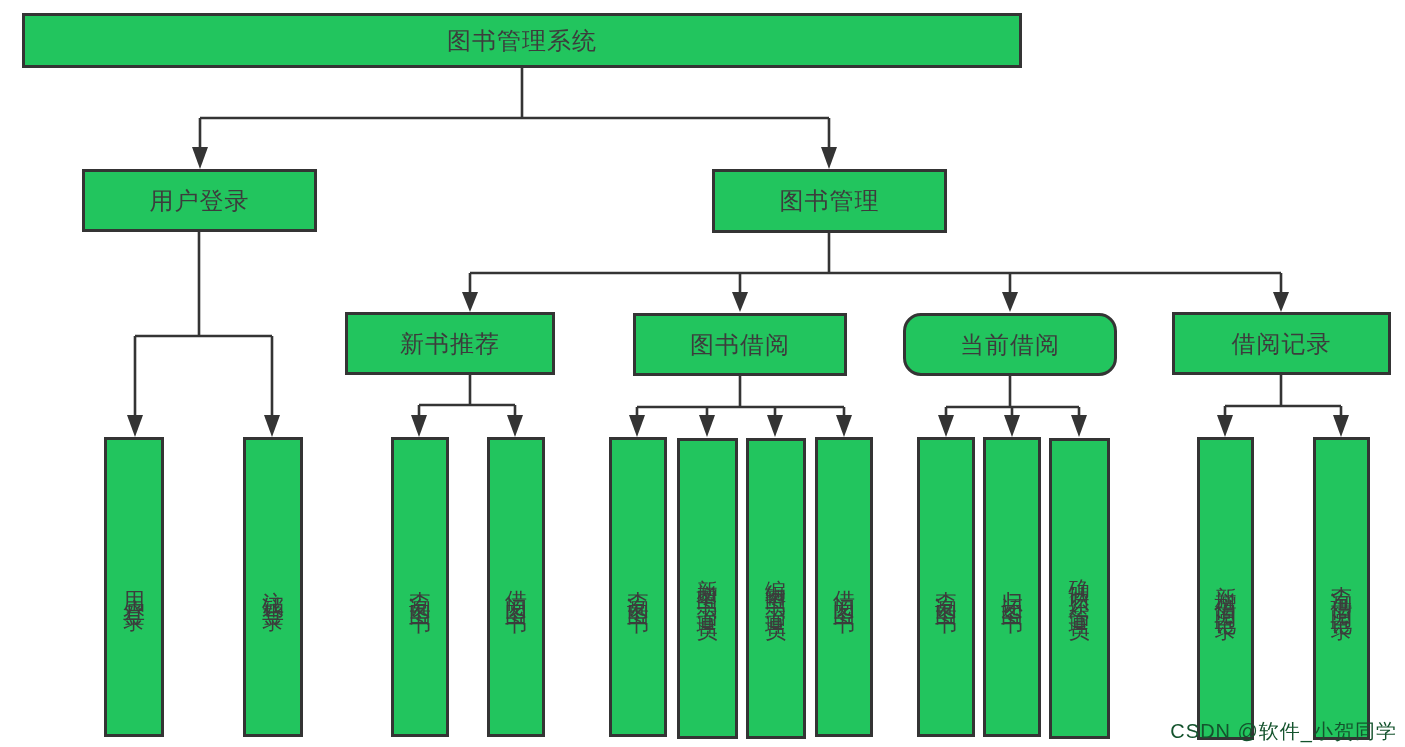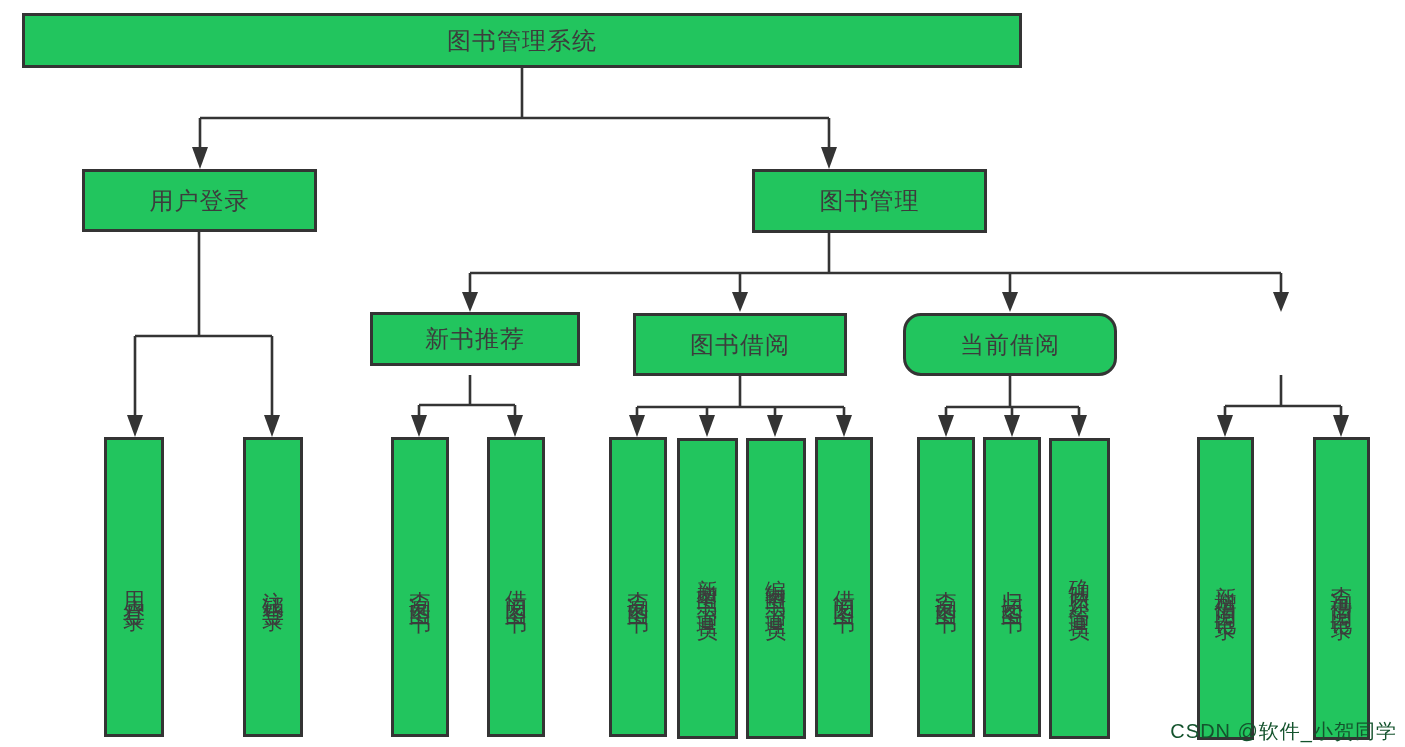--- a/index.html
+++ b/index.html
@@ -100,32 +100,35 @@
     </g>
   </svg>
 
   <div class="node h" style="left:22px; top:13px; width:1000px; height:55px; border-width:3px;">
     <span class="label">图书管理系统</span>
   </div>
 
   <div class="node h" style="left:82px; top:169px; width:235px; height:63px;">
     <span class="label">用户登录</span>
   </div>
-  <div class="node h" style="left:712px; top:169px; width:235px; height:64px;margin-left:40px;">
+  <div class="node h" style="left:712px; top:169px; width:235px; height:64px;">
     <span class="label">图书管理</span>
   </div>
 
-  <div class="node h" style="left:370px; top:312px; width:210px; height:54px;">
+  <div class="node h" style="left:345px; top:312px; width:210px; height:63px;">
     <span class="label">新书推荐</span>
   </div>
   <div class="node h" style="left:633px; top:313px; width:214px; height:63px;">
     <span class="label">图书借阅</span>
   </div>
   <div class="node h" style="left:903px; top:313px; width:214px; height:63px;border-radius:18px;">
     <span class="label">当前借阅</span>
+  </div>
+  <div class="node h" style="left:1172px; top:312px; width:219px; height:63px;">
+    <span class="label">借阅记录</span>
   </div>
 
   <div class="node v" style="left:104px; top:437px; width:60px; height:300px;">
     <span class="label">用户登录</span>
   </div>
   <div class="node v" style="left:243px; top:437px; width:60px; height:300px;">
     <span class="label">注销登录</span>
   </div>
 
   <div class="node v" style="left:391px; top:437px; width:58px; height:300px;">

